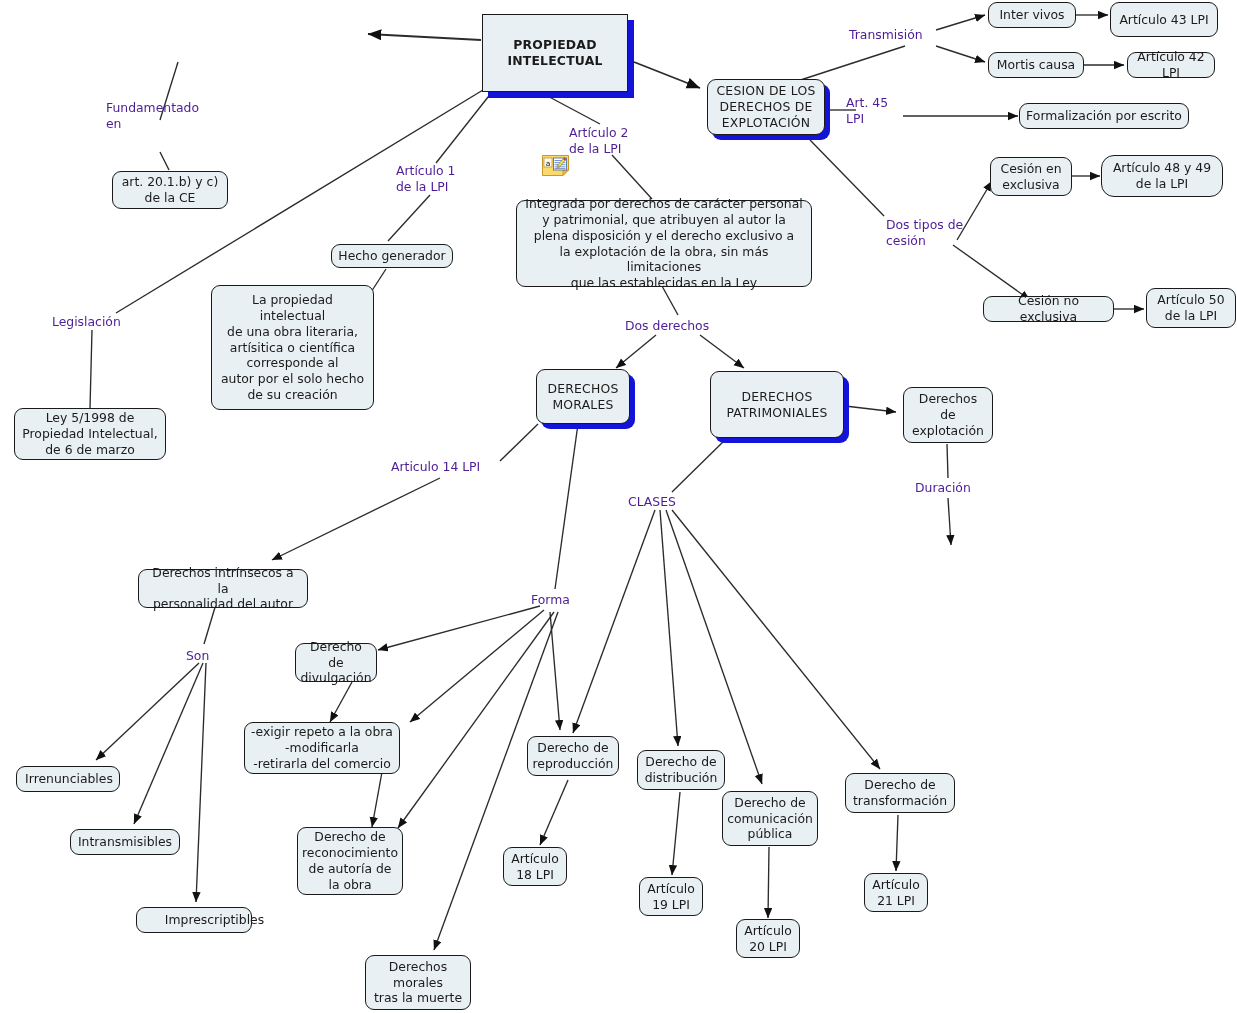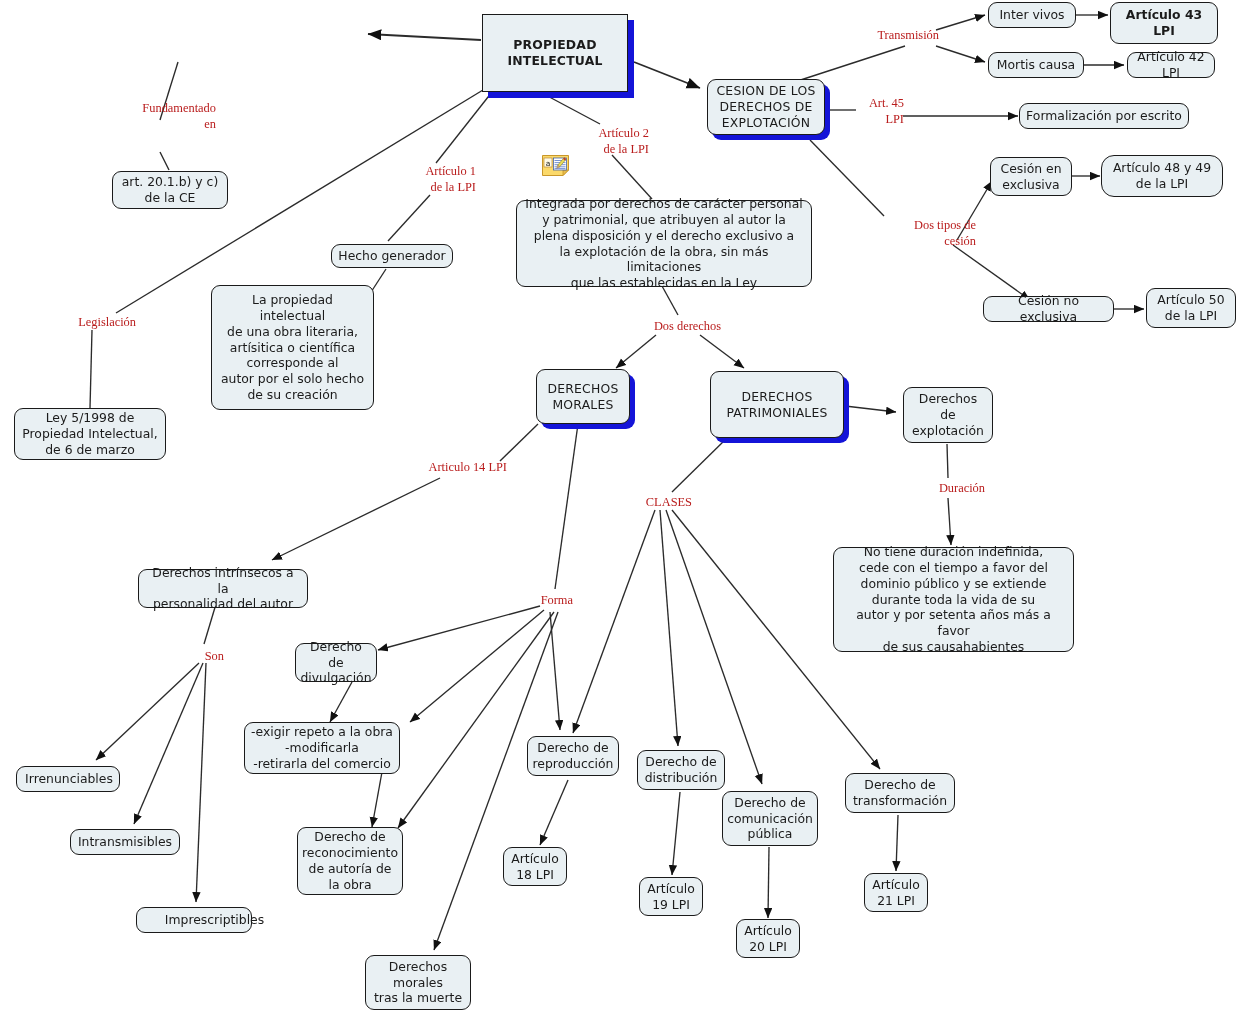--- a/index.html
+++ b/index.html
@@ -7,22 +7,22 @@
           font-family:"DejaVu Sans","Liberation Sans",sans-serif;overflow:hidden;}
   svg.edges{position:absolute;left:0;top:0;width:1237px;height:1013px;}
   .node{position:absolute;box-sizing:border-box;background:#e9f0f3;border:1.3px solid #1a1a1a;
         border-radius:9px;display:flex;align-items:center;justify-content:center;
         text-align:center;color:#1b1b1b;font-size:12.4px;line-height:1.28;
         padding:3px 6px;white-space:pre-line;}
   .node.shadow{box-shadow:5px 5px 0 0 #1414d8;}
   .node.central{border-radius:0;border-width:1.6px;font-weight:bold;font-size:13.2px;
         letter-spacing:.5px;box-shadow:6px 6px 0 0 #1414d8;}
   .node.cap{font-size:12.4px;letter-spacing:.2px;}
-  .lbl{position:absolute;color:#b91c1c;font-size:12.4px;line-height:1.3;text-align:right;
-       white-space:pre-line;font-family:Liberation Serif, serif;}
+  .lbl{position:absolute;color:#4c1d95;font-size:12.4px;line-height:1.3;text-align:left;
+       white-space:pre-line;}
   .noteicon{position:absolute;width:27px;height:21px;}
 </style>
 </head>
 <body>
 
 <div id="canvas">
 
   <svg class="edges" viewBox="0 0 1237 1013">
     <defs>
       <marker id="ah" markerWidth="9" markerHeight="9" refX="7.4" refY="3.1" orient="auto" markerUnits="strokeWidth">
@@ -143,21 +143,21 @@
 plena disposición y el derecho exclusivo a
 la explotación de la obra, sin más limitaciones
 que las establecidas en la Ley</div>
 
   <div class="node shadow cap" style="left:707px;top:79px;width:118px;height:56px;">CESION DE LOS
 DERECHOS DE
 EXPLOTACIÓN</div>
 
   <div class="node" style="left:988px;top:2px;width:88px;height:26px;">Inter vivos</div>
 
-  <div class="node" style="left:1110px;top:2px;width:108px;height:42px;font-weight:bold;">Artículo 43 LPI</div>
+  <div class="node" style="left:1110px;top:2px;width:108px;height:35px;">Artículo 43 LPI</div>
 
   <div class="node" style="left:988px;top:52px;width:96px;height:26px;">Mortis causa</div>
 
   <div class="node" style="left:1127px;top:52px;width:88px;height:26px;text-align:center;">Artículo 42 LPI</div>
 
   <div class="node" style="left:1019px;top:103px;width:170px;height:26px;">Formalización por escrito</div>
 
   <div class="node" style="left:990px;top:157px;width:82px;height:39px;">Cesión en
 exclusiva</div>
 
@@ -172,26 +172,20 @@
   <div class="node shadow cap" style="left:536px;top:369px;width:94px;height:55px;">DERECHOS
 MORALES</div>
 
   <div class="node shadow cap" style="left:710px;top:371px;width:134px;height:67px;">DERECHOS
 PATRIMONIALES</div>
 
   <div class="node" style="left:903px;top:387px;width:90px;height:56px;">Derechos
 de
 explotación</div>
 
-  <div class="node" style="left:833px;top:547px;width:241px;height:105px;">No tiene duración indefinida,
-cede con el tiempo a favor del
-dominio público y se extiende
-durante toda la vida de su
-autor y por setenta años más a favor
-de sus causahabientes</div>
 
   <div class="node" style="left:138px;top:569px;width:170px;height:39px;">Derechos intrínsecos a la
 personalidad del autor</div>
 
   <div class="node" style="left:16px;top:766px;width:104px;height:26px;padding-left:8px;">Irrenunciables</div>
 
   <div class="node" style="left:70px;top:829px;width:110px;height:26px;">Intransmisibles</div>
 
   <div class="node" style="left:136px;top:907px;width:116px;height:26px;padding-left:47px;">Imprescriptibles</div>
 

